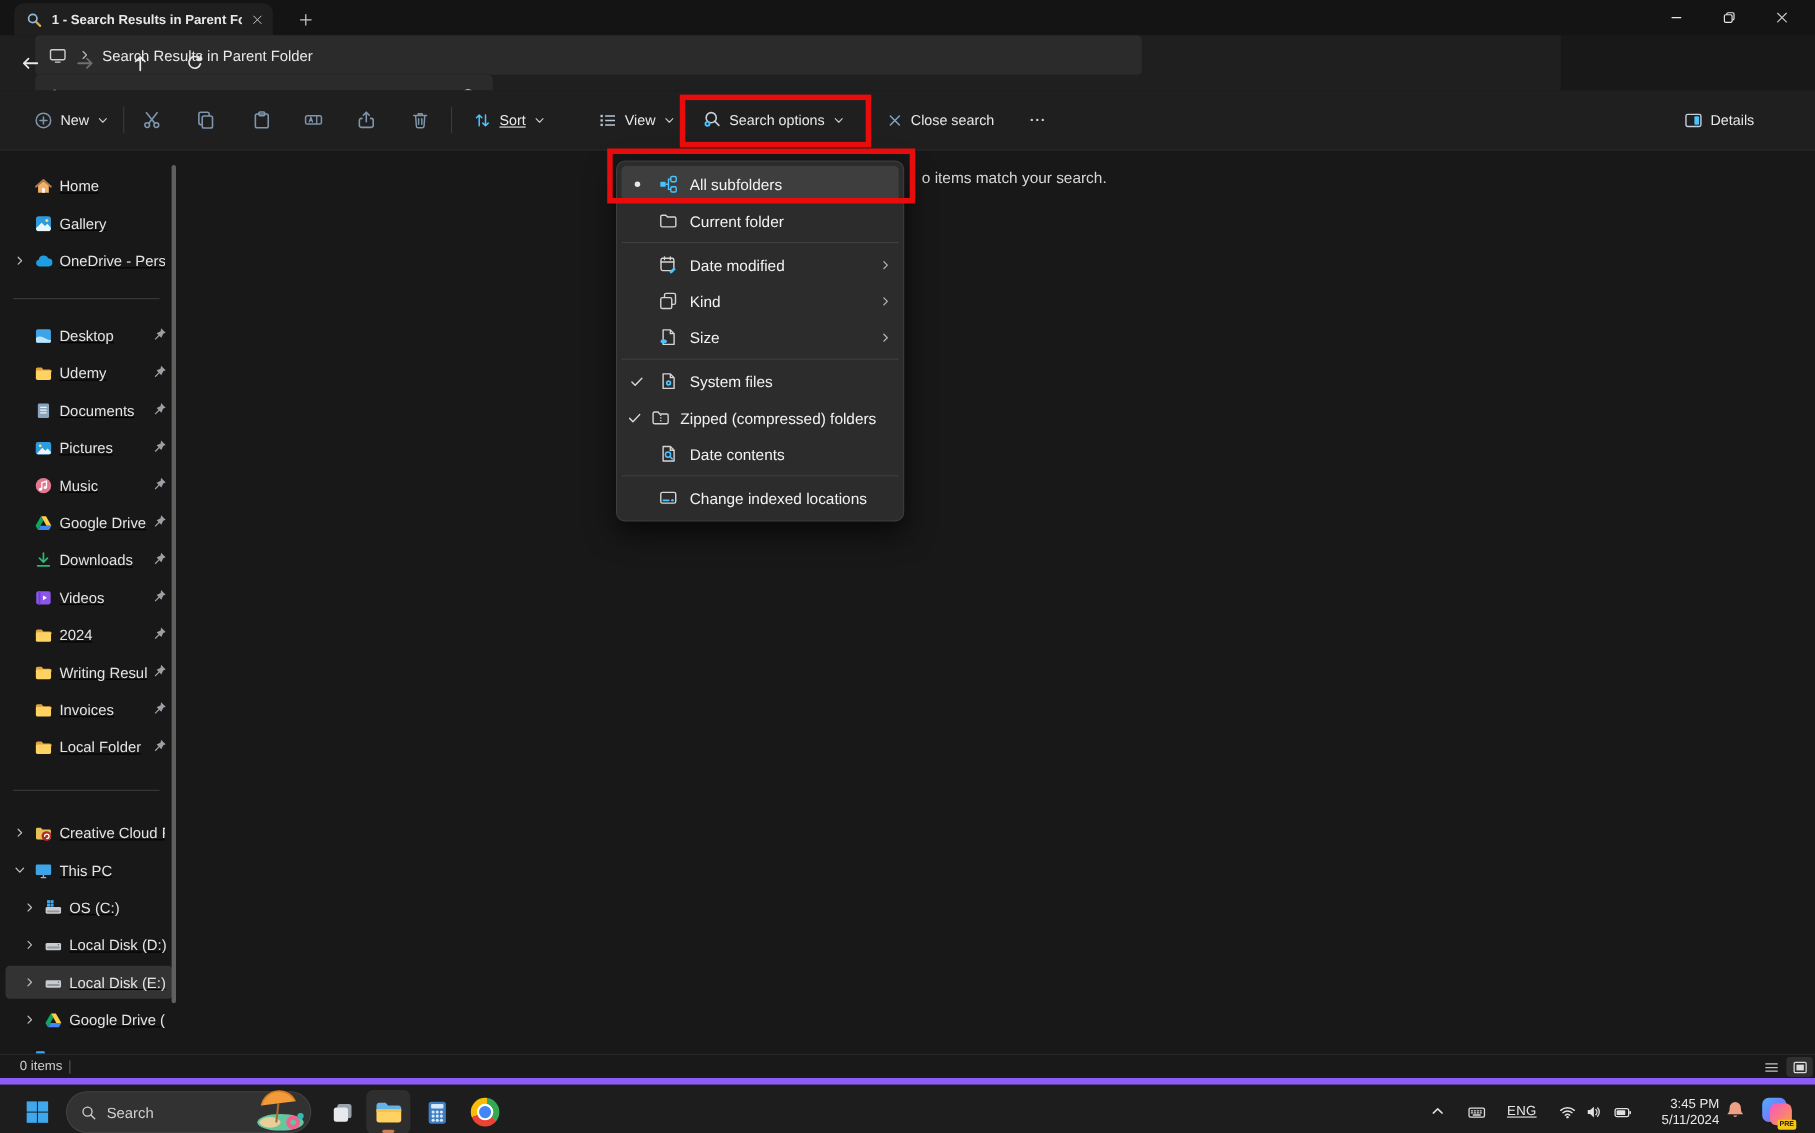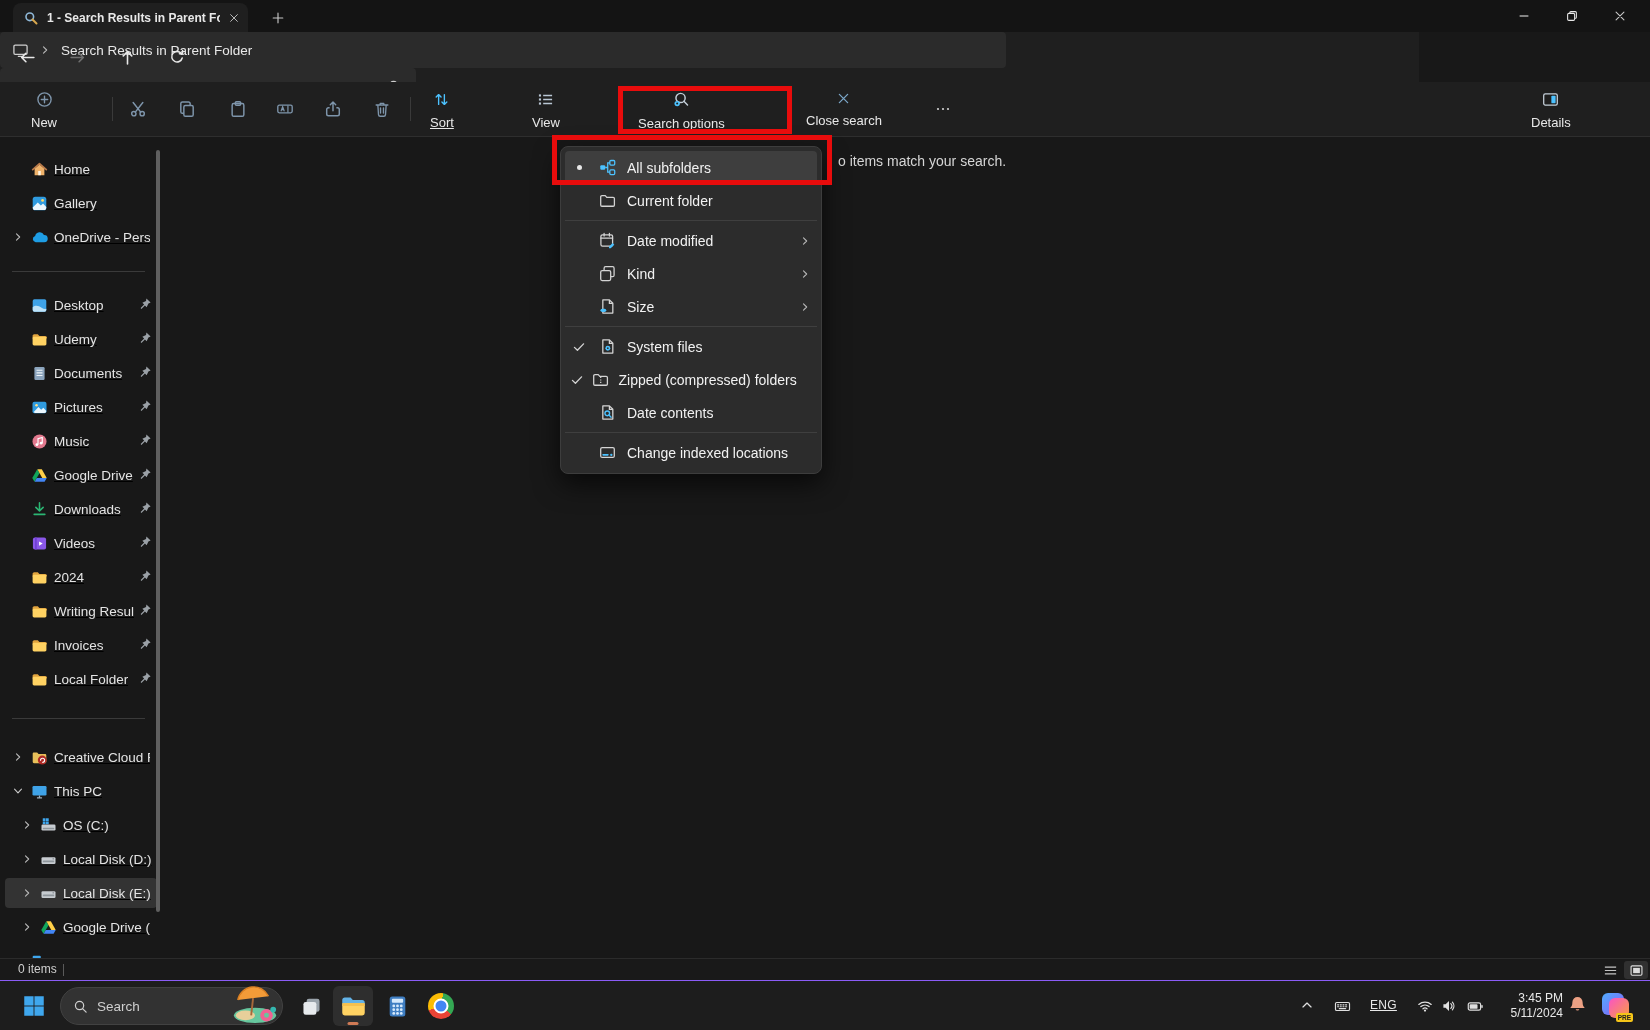--- a/index.html
+++ b/index.html
@@ -10,37 +10,37 @@
 
   
   #titlebar{left:0;top:0;width:1650px;height:32px;background:#141414;}
   #tab{left:13px;top:3px;width:235px;height:29px;background:#1f1f1f;border-radius:8px 8px 0 0;display:flex;align-items:center;padding:0 8px 0 10px;gap:8px;}
   #tab-title{flex:1;font-size:12px;font-weight:700;color:#e8e8e8;white-space:nowrap;overflow:hidden;}
   #newtab-btn{left:266px;top:6px;width:24px;height:24px;display:flex;align-items:center;justify-content:center;border-radius:4px;}
   .winctl{top:0;width:46px;height:32px;display:flex;align-items:center;justify-content:center;}
   #btn-min{left:1501px;} #btn-restore{left:1549px;} #btn-close{left:1597px;}
 
   
-  #navbar{left:0;top:32px;width:1419px;height:50px;background:#1f1f1f;}
+  #navbar{left:0;top:32px;width:1419px;height:50px;background:#1f1f1f;padding-left:32px;}
   .navbtn{top:9px;width:32px;height:32px;display:flex;align-items:center;justify-content:center;border-radius:4px;}
   #nav-back{left:11px;} #nav-fwd{left:61px;} #nav-up{left:111px;} #nav-refresh{left:161px;}
   #addressbar{left:207px;top:7px;width:1006px;height:36px;background:#2b2b2b;border-radius:4px;display:flex;align-items:center;padding:0 12px;gap:10px;}
   #address-text{font-size:13.5px;color:#e8e8e8;}
   #searchbox{left:1225px;top:7px;width:416px;height:36px;background:#2b2b2b;border-radius:4px;display:flex;align-items:center;padding:0 14px;}
   #search-value{flex:1;font-size:13.5px;color:#e8e8e8;background:transparent;border:none;outline:none;}
 
   
   #toolbar{left:0;top:82px;width:1650px;height:55px;background:#1f1f1f;border-bottom:1px solid #2e2e2e;}
-  .tbtn{top:9px;height:36px;display:flex;align-items:center;gap:7px;padding:0 9px;border-radius:4px;color:#e8e8e8;font-size:13px;white-space:nowrap;flex-direction:column;}
+  .tbtn{top:9px;height:36px;display:flex;align-items:center;gap:7px;padding:0 9px;border-radius:4px;color:#e8e8e8;font-size:13px;white-space:nowrap;}
   .tico{top:10px;width:36px;height:34px;display:flex;align-items:center;justify-content:center;border-radius:4px;}
   .tsep{top:15px;width:1px;height:24px;background:#3a3a3a;}
   #tb-new{left:22px;} #sep1{left:112px;}
   #tb-cut{left:120px;} #tb-copy{left:169px;} #tb-paste{left:220px;} #tb-rename{left:267px;} #tb-share{left:315px;} #tb-del{left:364px;}
   #sep2{left:410px;}
-  #tb-sort{left:421px;text-decoration:underline;} #tb-view{left:523px;} #tb-srchopt{left:629px;} #tb-closesearch{left:797px;} #tb-more{left:925px;width:36px;justify-content:center;padding:0;}
+  #tb-sort{left:421px;text-decoration:underline;} #tb-view{left:535px;} #tb-srchopt{left:629px;} #tb-closesearch{left:797px;} #tb-more{left:925px;width:36px;justify-content:center;padding:0;}
   #tb-details{left:1522px;}
 
   
   #content{left:0;top:137px;width:1650px;height:821px;background:#181818;overflow:hidden;}
   #empty-msg{left:838px;top:16px;font-size:14px;color:#d6d6d6;}
 
   
   #sidebar{left:0;top:0;width:165px;height:821px;overflow:hidden;padding-top:15px;}
   .sb-row{position:relative;height:34px;display:flex;align-items:center;padding-left:10px;text-decoration:underline;}
   .sb-row.ind{padding-left:19px;}
@@ -72,21 +72,21 @@
   #red2{left:552px;top:135px;width:280px;height:50px;}
 
   
   #statusbar{left:0;top:958px;width:1650px;height:22px;background:#191919;border-top:1px solid #2b2b2b;}
   #status-items{left:18px;top:3px;font-size:12px;color:#cfcfcf;}
   #status-div{left:63px;top:5px;width:1px;height:12px;background:#5a5a5a;}
   .st-ic{top:2px;width:24px;height:18px;display:flex;align-items:center;justify-content:center;border-radius:3px;}
   #st-list{left:1598px;} #st-thumb{left:1624px;background:#303030;}
 
   
-  #taskbar{left:0;top:980px;width:1650px;height:50px;background:#1d1d1d;border-top:1px solid #8b5cf6;}
+  #taskbar{left:0;top:980px;width:1650px;height:50px;background:#1d1d1d;border-top:6px solid #8b5cf6;}
   .tk{position:absolute;top:5px;width:40px;height:40px;display:flex;align-items:center;justify-content:center;border-radius:6px;}
   #tk-start{left:14px;}
   #tk-search{left:60px;top:6px;width:223px;height:38px;background:#323232;border:1px solid #424242;border-radius:19px;display:flex;align-items:center;padding:0 12px;gap:9px;position:absolute;}
   #tk-search-label{font-size:13.5px;color:#cfcfcf;flex:1;}
   #tk-beach{position:absolute;right:4px;bottom:1px;}
   #tk-taskview{left:291px;} #tk-explorer{left:333px;background:#ffffff14;} #tk-calc{left:377px;} #tk-chrome{left:421px;}
   #tk-explorer .indicator{position:absolute;bottom:1px;left:50%;transform:translateX(-50%);width:11px;height:3px;border-radius:2px;background:#cf7a55;}
   #chrome-ball{width:26px;height:26px;border-radius:50%;background:conic-gradient(from 130deg,#ea4335 0 120deg,#fbbc05 120deg 240deg,#34a853 240deg 360deg);position:relative;}
   #chrome-ball::after{content:"";position:absolute;left:50%;top:50%;width:11px;height:11px;transform:translate(-50%,-50%);border-radius:50%;background:#4285f4;border:2.5px solid #fff;}
   .trayic{position:absolute;top:17px;}

